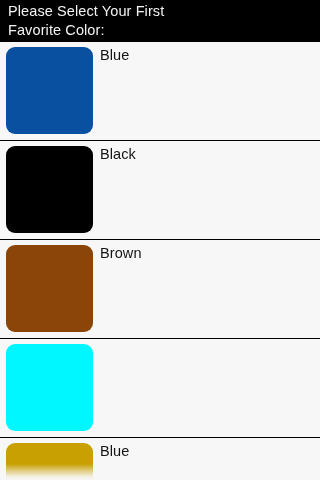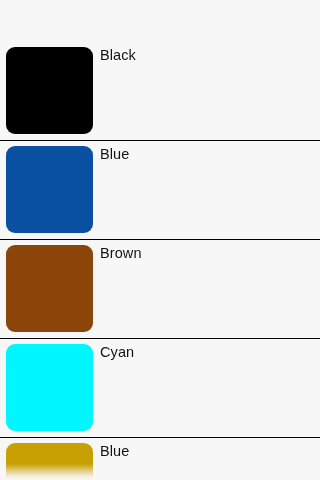--- a/index.html
+++ b/index.html
@@ -99,41 +99,44 @@
         rgba(247,247,247,0.92) 80%,
         rgba(247,247,247,1) 100%);
     pointer-events: none;
   }
 </style>
 </head>
 <body>
 
 <div id="screen">
 
+  <div class="header" style="background-color: rgb(0, 0, 0);">
+    <span class="header-text" style="color: rgb(242, 242, 242);">Please Select Your First
+Favorite Color:</span>
+  </div>
 
   <div class="list">
 
     <div class="row" style="background-color: rgb(247, 247, 247); border-bottom-color: rgb(0, 0, 0);">
-      <div class="swatch" style="background-color: rgb(0, 0, 0);"></div>
-      <span class="row-label">Black</span>
+      <div class="swatch" style="background-color: rgb(10, 80, 161);"></div>
+      <span class="row-label">Blue</span>
     </div>
 
     <div class="row" style="background-color: rgb(247, 247, 247); border-bottom-color: rgb(0, 0, 0);">
-      <div class="swatch" style="background-color: rgb(10, 80, 161);"></div>
-      <span class="row-label">Blue</span>
+      <div class="swatch" style="background-color: rgb(0, 0, 0);"></div>
+      <span class="row-label">Black</span>
     </div>
 
     <div class="row" style="background-color: rgb(247, 247, 247); border-bottom-color: rgb(0, 0, 0);">
       <div class="swatch" style="background-color: rgb(139, 69, 8);"></div>
       <span class="row-label">Brown</span>
     </div>
 
     <div class="row" style="background-color: rgb(247, 247, 247); border-bottom-color: rgb(0, 0, 0);">
       <div class="swatch" style="background-color: rgb(0, 247, 255);"></div>
-      <span class="row-label">Cyan</span>
     </div>
 
     <div class="row" style="background-color: rgb(247, 247, 247);">
       <div class="swatch" style="background-color: rgb(200, 160, 2);"></div>
       <span class="row-label">Blue</span>
     </div>
 
   </div>
 
   <div class="fade-bottom"></div>

